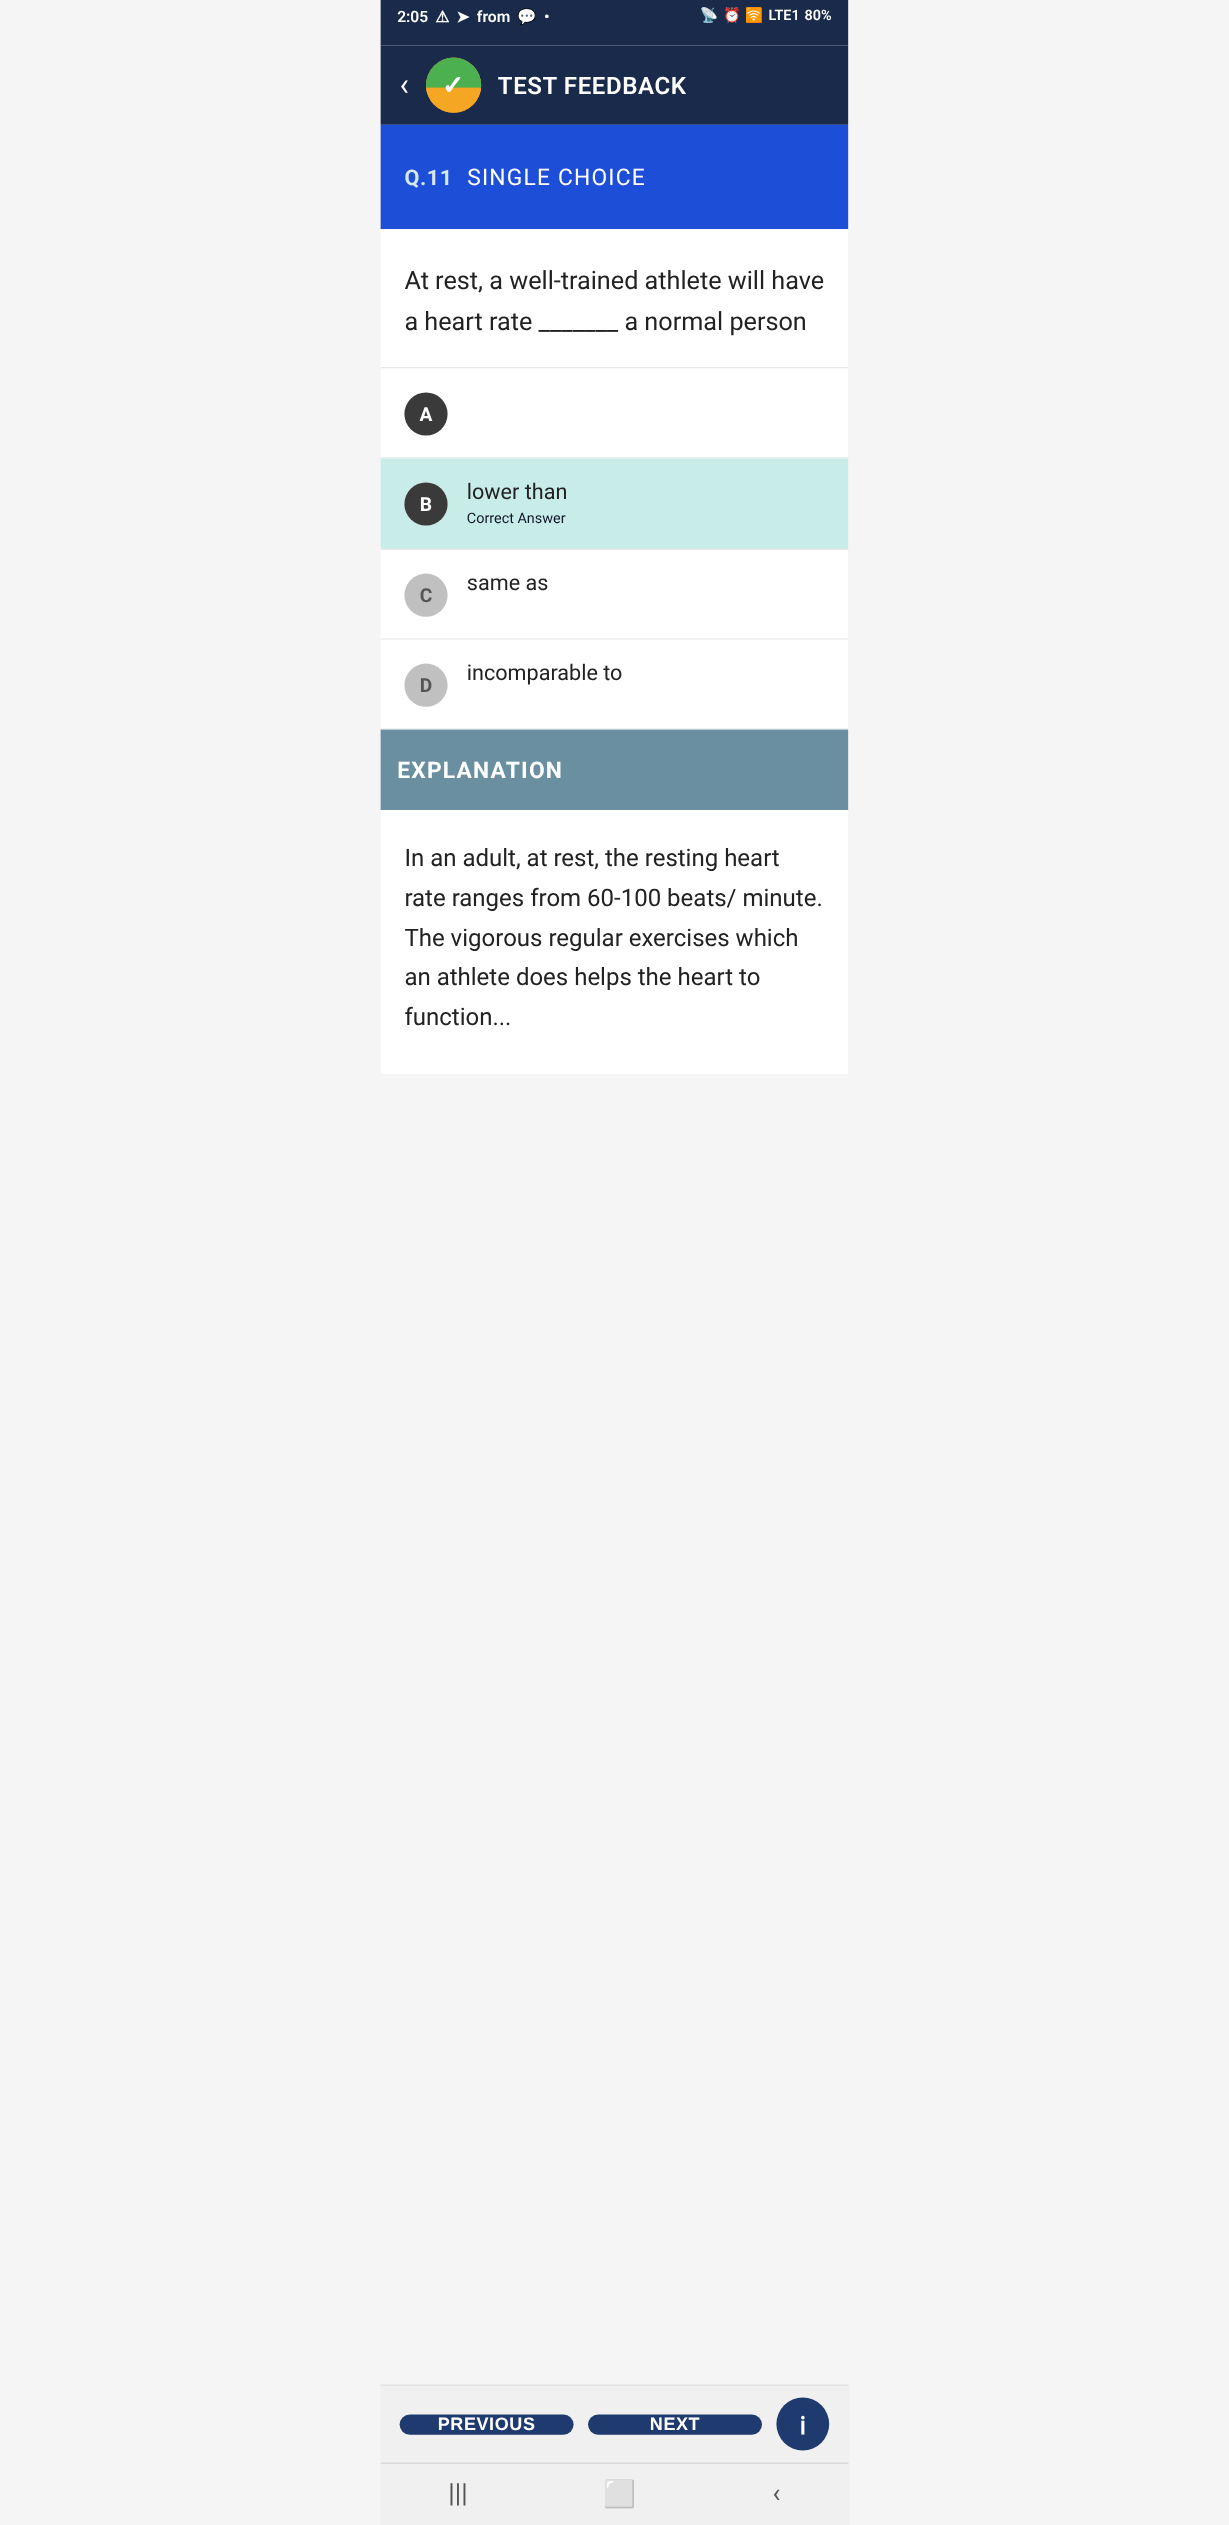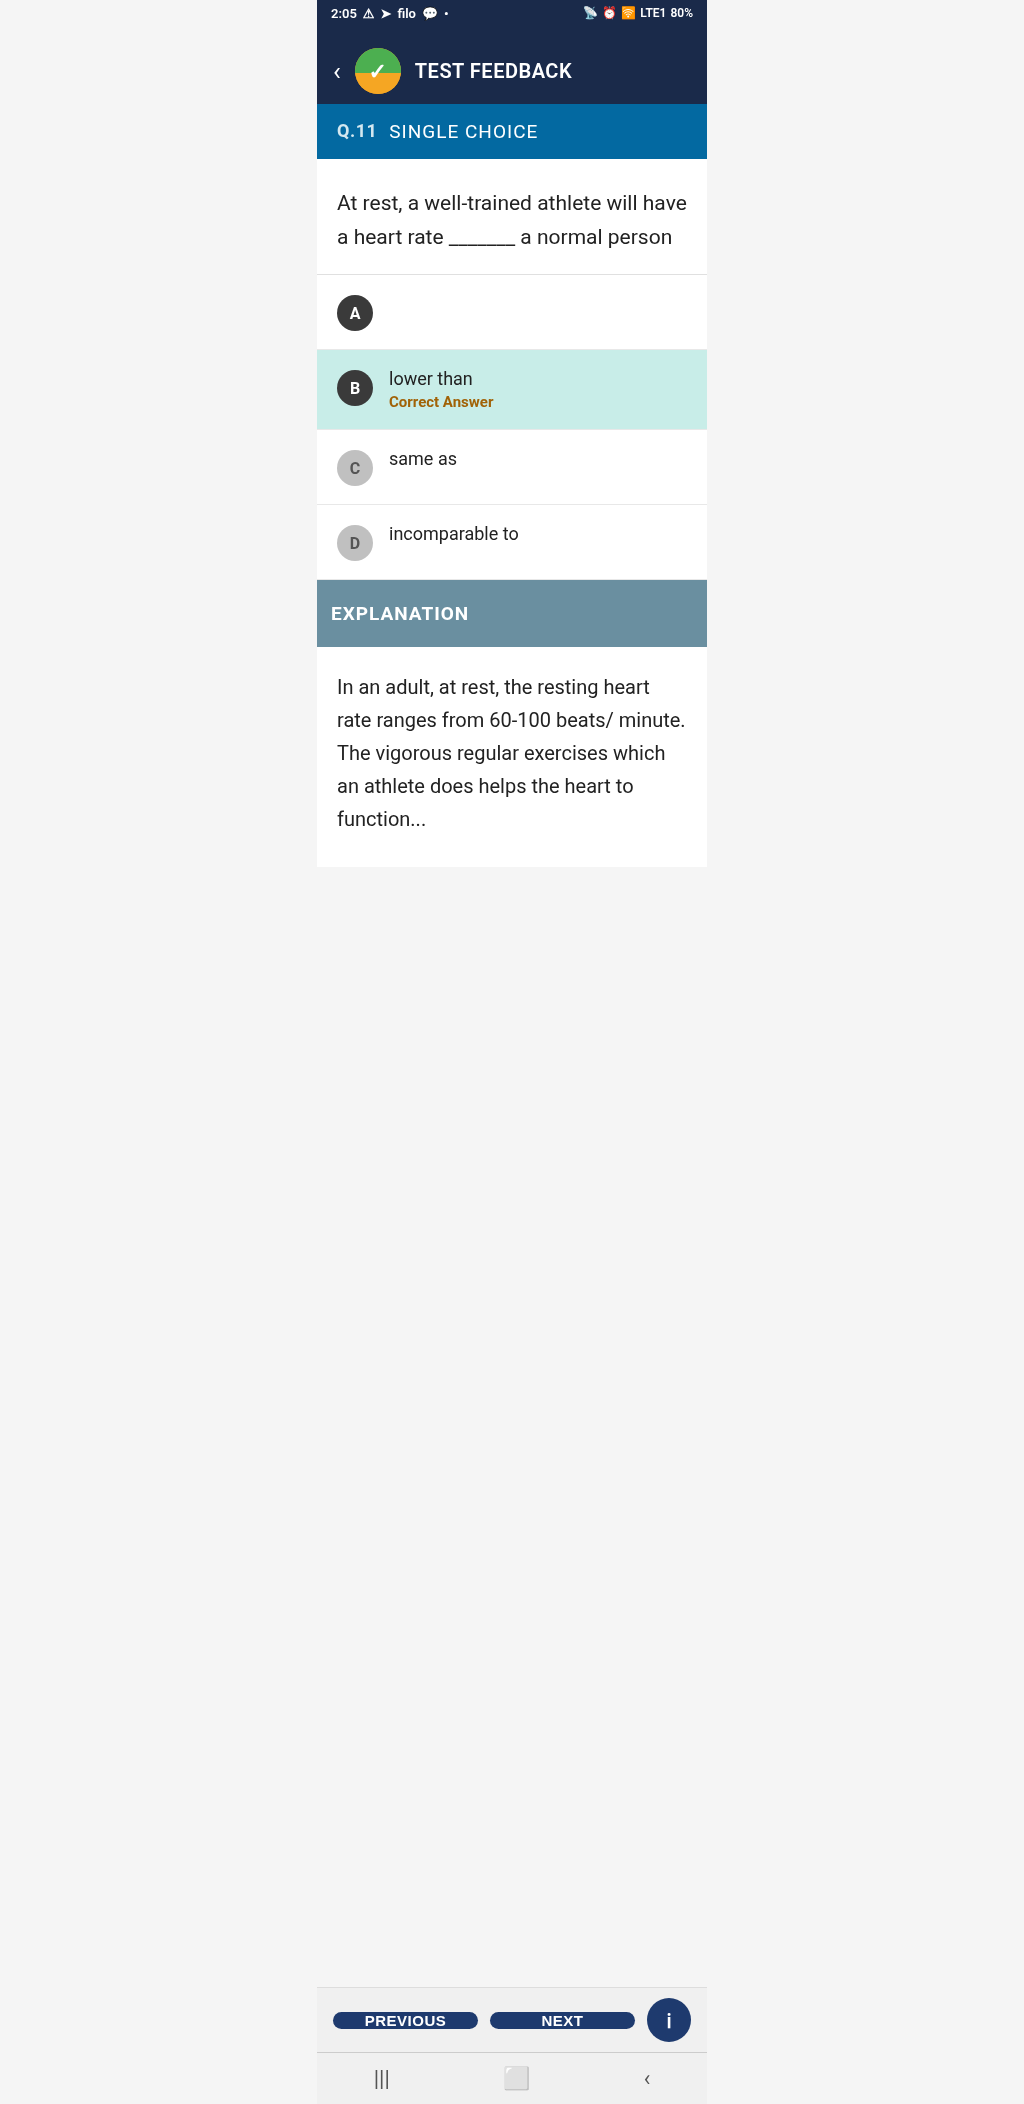--- a/index.html
+++ b/index.html
@@ -83,24 +83,24 @@
     }
     .header-title {
       color: white;
       font-size: 20px;
       font-weight: 600;
       letter-spacing: 0.5px;
     }
 
     
     .question-header {
-      background: #0369a1;
-      padding: 16px 20px;
-      display: flex;
-      align-items: flex-start;
+      background: #1d4ed8;
+      padding: 32px 20px;
+      display: flex;
+      align-items: flex-end;
       gap: 12px;
     }
     .question-number {
       color: #d4e8f0;
       font-size: 18px;
       font-weight: 700;
       letter-spacing: 0.5px;
     }
     .question-type {
       color: white;
@@ -160,23 +160,23 @@
       font-size: 18px;
       color: #222;
       margin-bottom: 4px;
     }
     .your-answer-label {
       color: #e05a44;
       font-size: 15px;
       font-weight: 500;
     }
     .correct-answer-label {
-      color: #a16207;
-      font-size: 15px;
-      font-weight: 700;
+      color: #0f172a;
+      font-size: 12px;
+      font-weight: 400;
     }
 
     
     .explanation-header {
       background: #6a8fa0;
       padding: 22px 14px;
     }
     .explanation-title {
       color: white;
       font-size: 19px;
@@ -261,21 +261,21 @@
     .bottom-spacer { height: 110px; }
   </style>
 </head>
 <body>
 
 <div class="status-bar">
   <div class="status-left">
     <span>2:05</span>
     <span>⚠</span>
     <span>➤</span>
-    <span>filo</span>
+    <span>from</span>
     <span>💬</span>
     <span>•</span>
   </div>
   <div class="status-right">
     <span>📡</span>
     <span>⏰</span>
     <span>🛜</span>
     <span>LTE1</span>
     <span>80%</span>
   </div>

